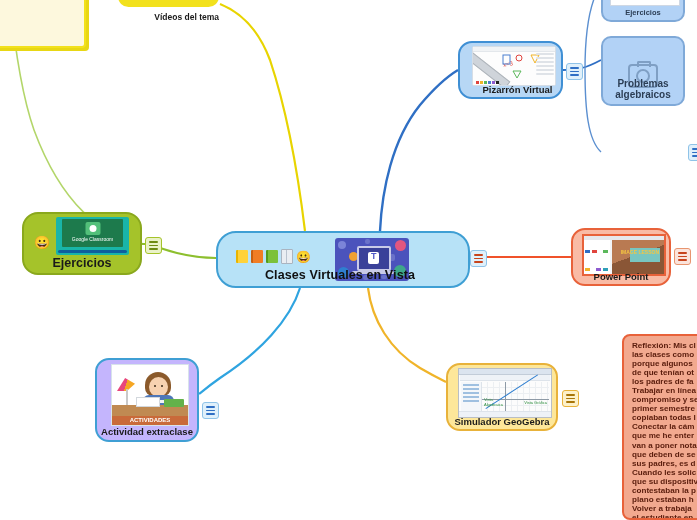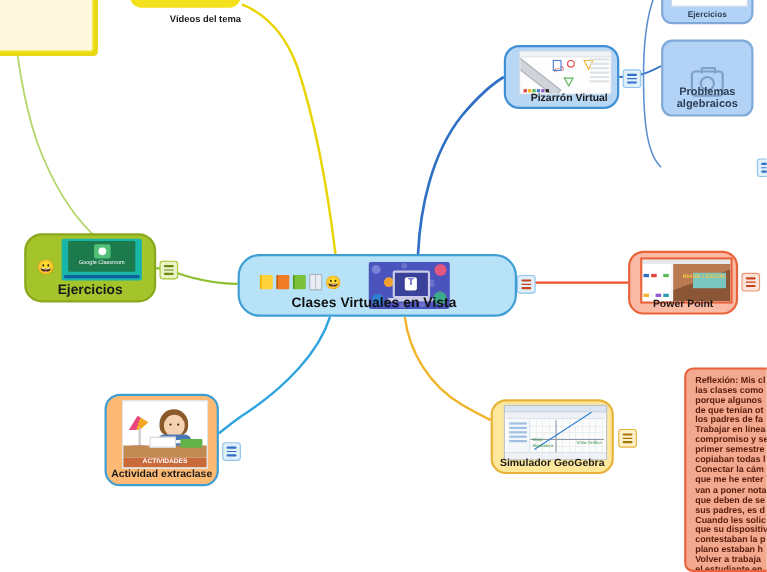--- a/index.html
+++ b/index.html
@@ -124,21 +124,21 @@
        repeating-linear-gradient(90deg,transparent 0 5px,#eceff2 5px 6px);}
   .gg .axisx{position:absolute;left:0;top:60%;right:0;height:1px;background:#8e9aa6;}
   .gg .axisy{position:absolute;left:35%;top:0;bottom:0;width:1px;background:#8e9aa6;}
   .gg .curve{position:absolute;left:4px;bottom:2px;width:62px;height:30px;
      border-bottom:1.5px solid #2f7fd0;transform:rotate(-33deg);transform-origin:left bottom;}
   .gg .bot{position:absolute;left:0;right:0;bottom:0;height:5px;background:#eef2f7;border-top:1px solid #dde3ea;}
   .gg .tag{position:absolute;font-size:4px;color:#2f8f3f;}
 
   
   #actividad{left:95px;top:358px;width:104px;height:84px;
-     background:#fdba74;border:2px solid #3f9fd4;border-radius:14px;}
+     background:#c4b5fd;border:2px solid #3f9fd4;border-radius:14px;}
   #actividad .img{position:absolute;left:14px;top:4px;width:76px;height:60px;background:#fff;
      border:1px solid #d8e3ea;overflow:hidden;}
   #actividad .caption{position:absolute;left:0;right:0;bottom:3px;font-size:9.5px;}
   .kid{position:relative;width:100%;height:100%;background:#fff;}
   .kid .hair{position:absolute;left:33px;top:7px;width:26px;height:24px;background:#8b5a2b;border-radius:13px 13px 8px 8px;}
   .kid .face{position:absolute;left:37px;top:12px;width:19px;height:20px;background:#f7d2b0;border-radius:50%;}
   .kid .eye{position:absolute;width:2px;height:2px;background:#3a2a1a;border-radius:50%;top:8px;}
   .kid .body{position:absolute;left:31px;top:30px;width:31px;height:18px;background:#4e77b8;border-radius:6px 6px 0 0;}
   .kid .stripe{position:absolute;left:0;right:0;height:3px;background:#f2f4f7;}
   .kid .lamp{position:absolute;left:5px;top:13px;width:18px;height:13px;

